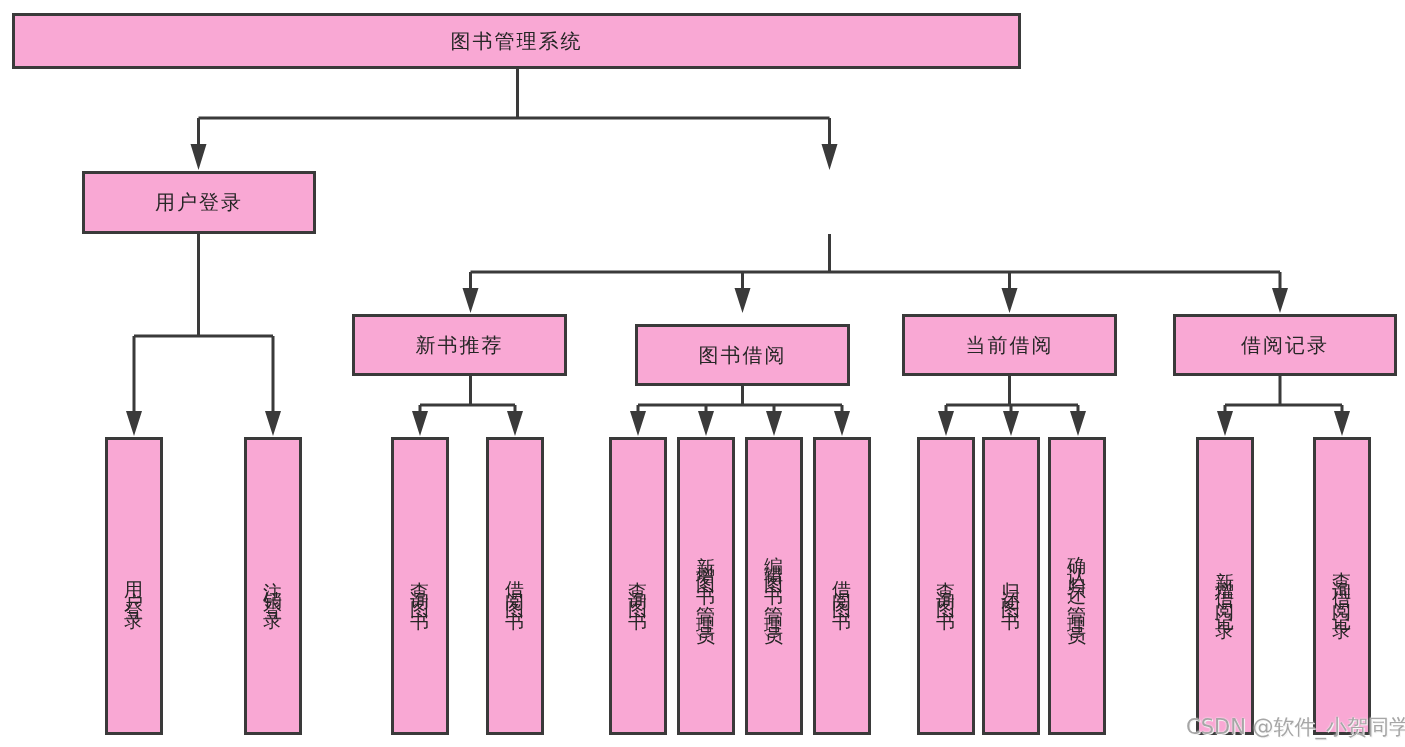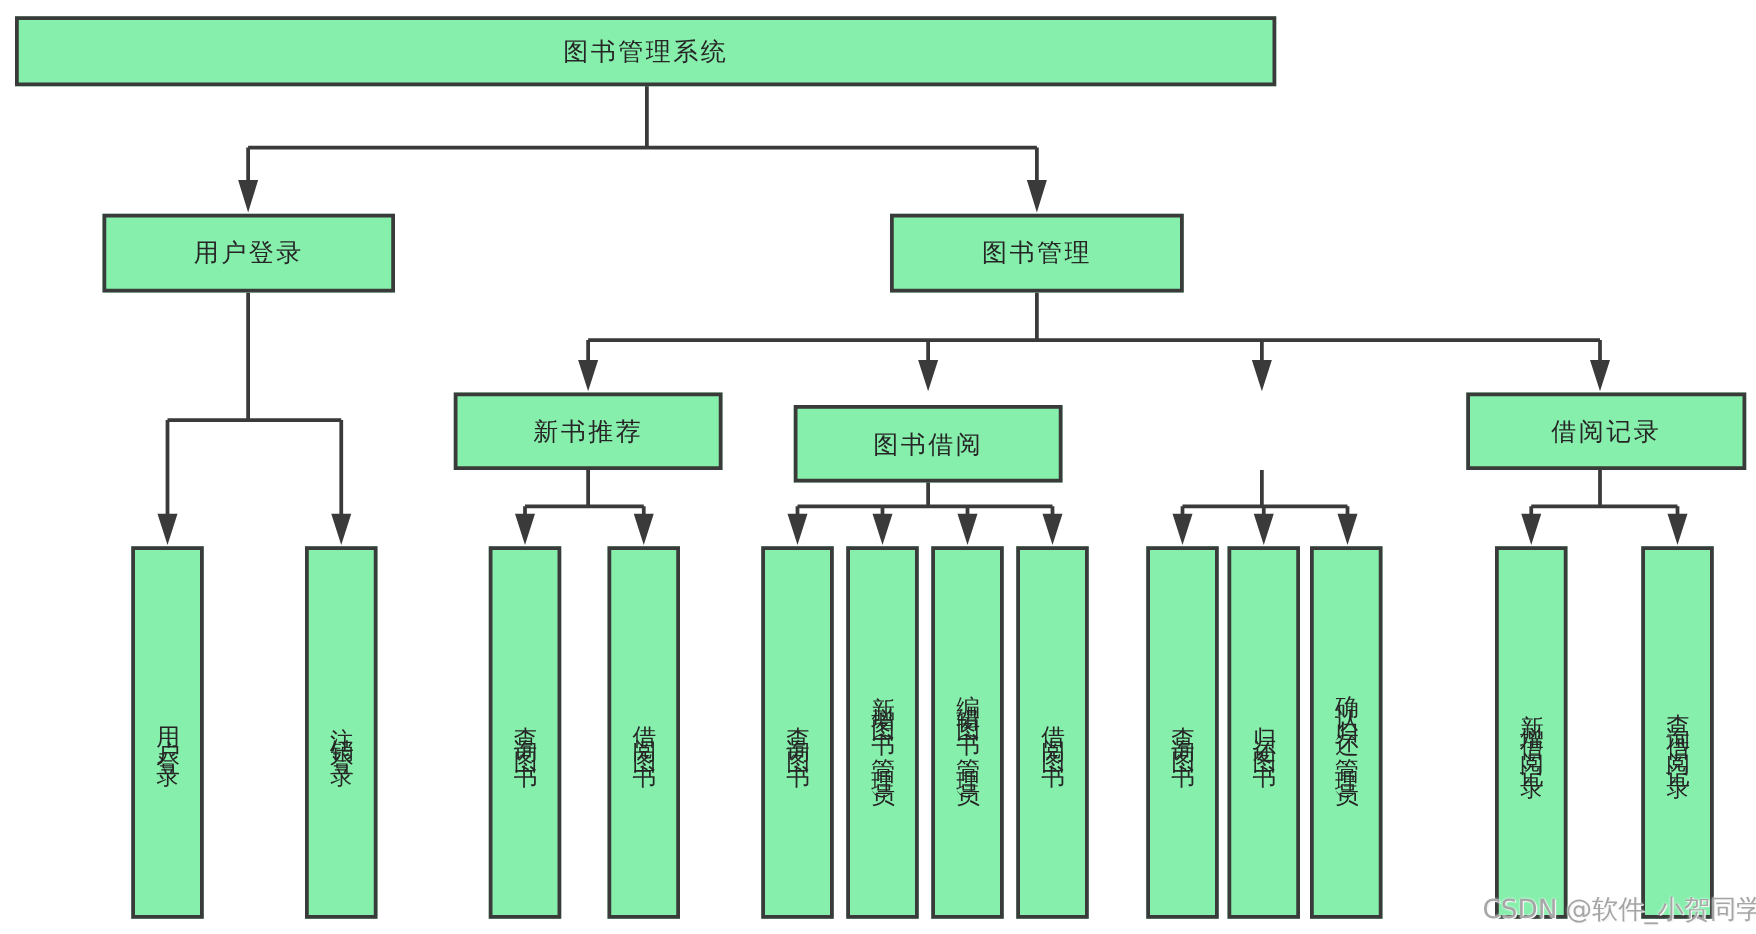--- a/index.html
+++ b/index.html
@@ -14,21 +14,21 @@
     width:1405px;height:747px;
     background:var(--background);
     font-family:"DejaVu Sans","Liberation Sans",sans-serif;
     overflow:hidden;
   }
   .connectors{position:absolute;left:0;top:0;z-index:1;}
   .box{
     position:absolute;
     box-sizing:border-box;
     border:3px solid var(--line);
-    background:#86efac;
+    background:#f9a8d4;
     display:flex;align-items:center;justify-content:center;
     color:var(--text);
     z-index:2;
   }
   .h-label{font-size:20px;letter-spacing:2px;white-space:nowrap;}
   .leaf{width:58px;top:437px;height:298px;}
   .leaf-text{
     writing-mode:vertical-rl;
     text-orientation:mixed;
     font-size:19px;
@@ -71,29 +71,29 @@
          M1217 411 L1233 411 L1225 436 Z M1334 411 L1350 411 L1342 436 Z"></path>
   </svg>
 
   <div class="box" style="left:12px;top:13px;width:1009px;height:56px;">
     <span class="h-label">图书管理系统</span>
   </div>
 
   <div class="box" style="left:82px;top:171px;width:234px;height:63px;">
     <span class="h-label">用户登录</span>
   </div>
-  <div class="box" style="left:712px;top:171px;width:235px;height:63px;">
-    <span class="h-label">图书管理</span>
-  </div>
 
-  <div class="box" style="left:363px;top:314px;width:215px;height:62px;">
+  <div class="box" style="left:352px;top:314px;width:215px;height:62px;">
     <span class="h-label">新书推荐</span>
   </div>
   <div class="box" style="left:635px;top:324px;width:215px;height:62px;">
     <span class="h-label">图书借阅</span>
+  </div>
+  <div class="box" style="left:902px;top:314px;width:215px;height:62px;">
+    <span class="h-label">当前借阅</span>
   </div>
   <div class="box" style="left:1173px;top:314px;width:224px;height:62px;">
     <span class="h-label">借阅记录</span>
   </div>
 
   <div class="box leaf" style="left:105px;">
     <span class="leaf-text">用户登录</span>
   </div>
   <div class="box leaf" style="left:244px;">
     <span class="leaf-text">注销登录</span>

